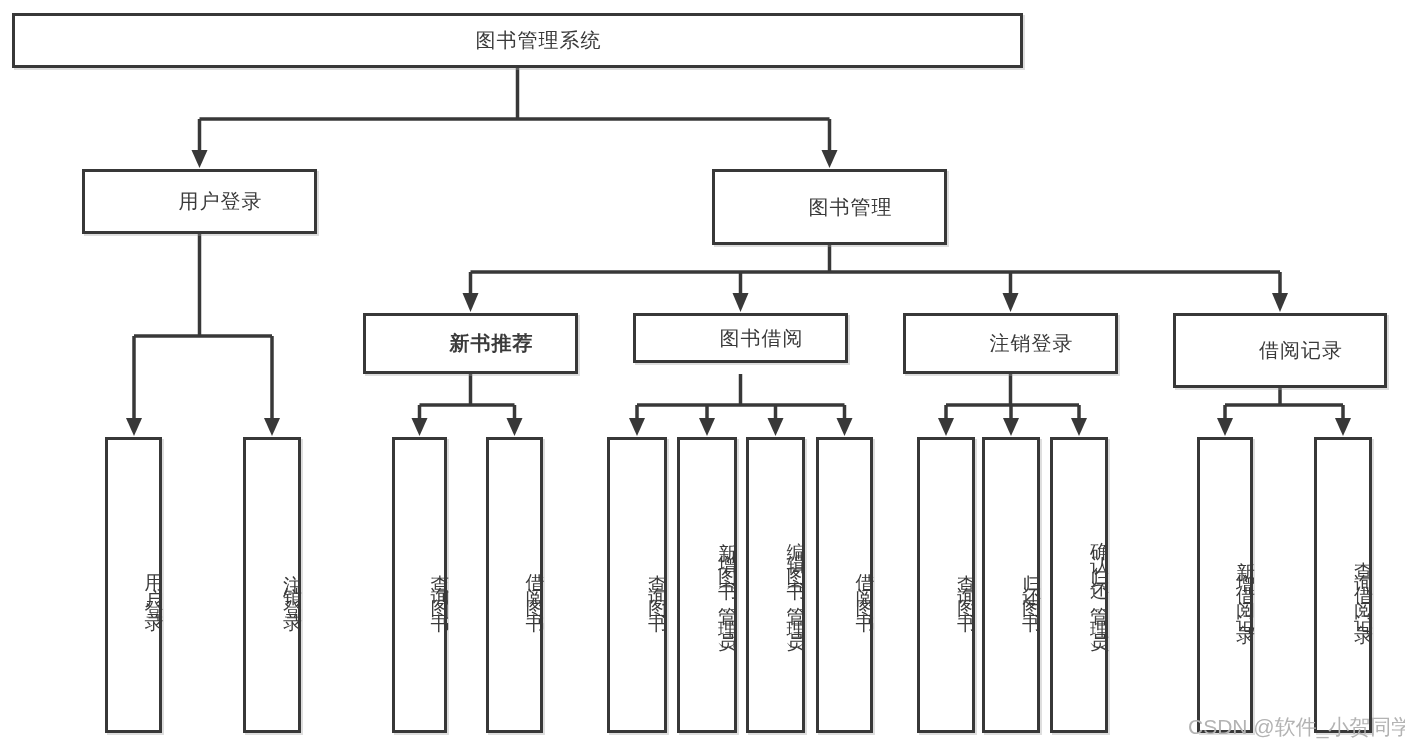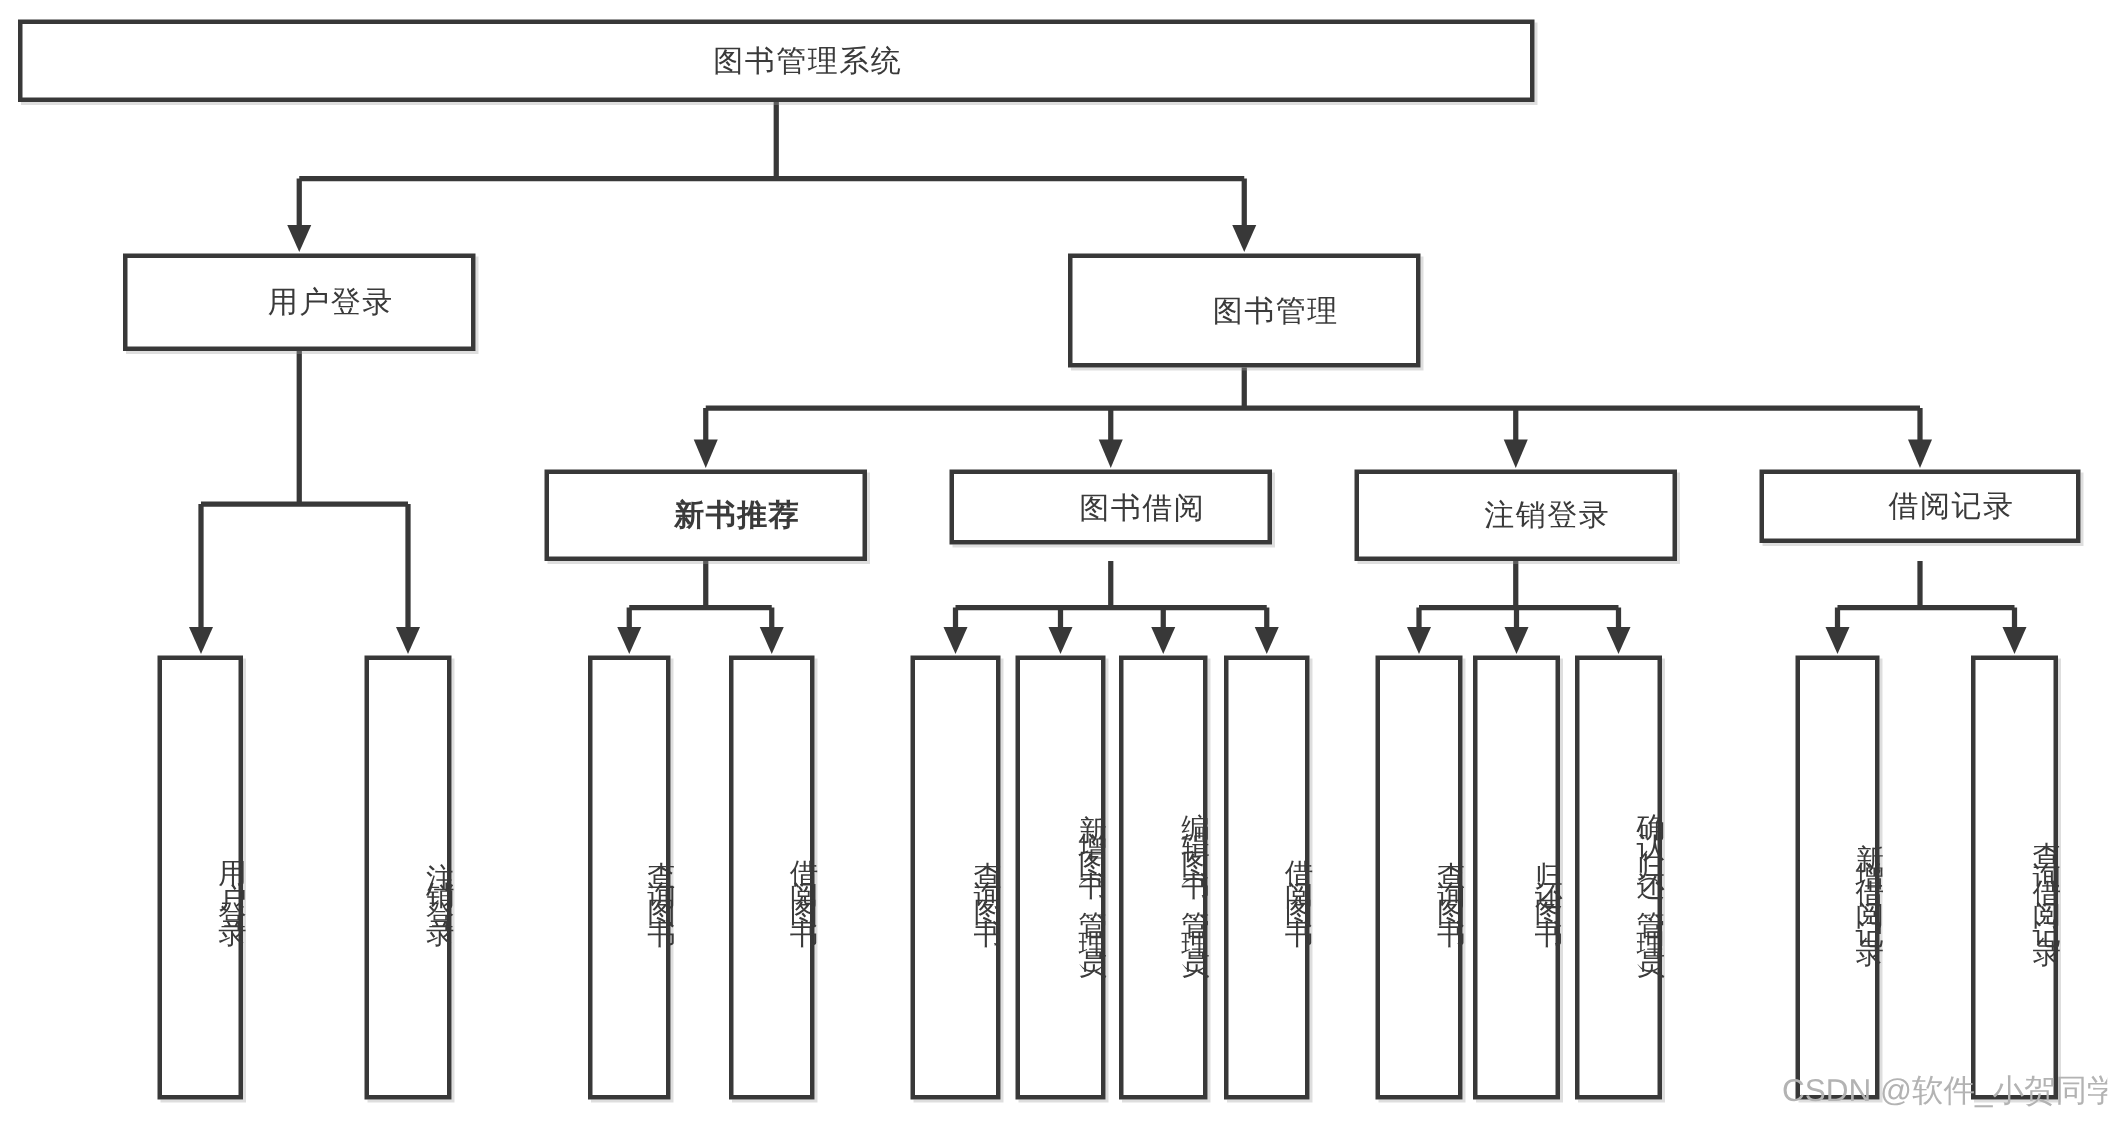--- a/index.html
+++ b/index.html
@@ -128,21 +128,21 @@
 
   <div class="box" style="left:363px;top:313px;width:215px;height:61px;font-weight:bold;">
     <span class="hlabel">新书推荐</span>
   </div>
   <div class="box" style="left:633px;top:313px;width:215px;height:50px;">
     <span class="hlabel">图书借阅</span>
   </div>
   <div class="box" style="left:903px;top:313px;width:215px;height:61px;">
     <span class="hlabel">注销登录</span>
   </div>
-  <div class="box" style="left:1173px;top:313px;width:214px;height:49px;">
+  <div class="box" style="left:1173px;top:313px;width:214px;height:75px;">
     <span class="hlabel">借阅记录</span>
   </div>
 
   <div class="box vbox" style="left:105px;width:57px;">
     <span class="vlabel">用户登录</span>
   </div>
   <div class="box vbox" style="left:243px;width:58px;">
     <span class="vlabel">注销登录</span>
   </div>
 

